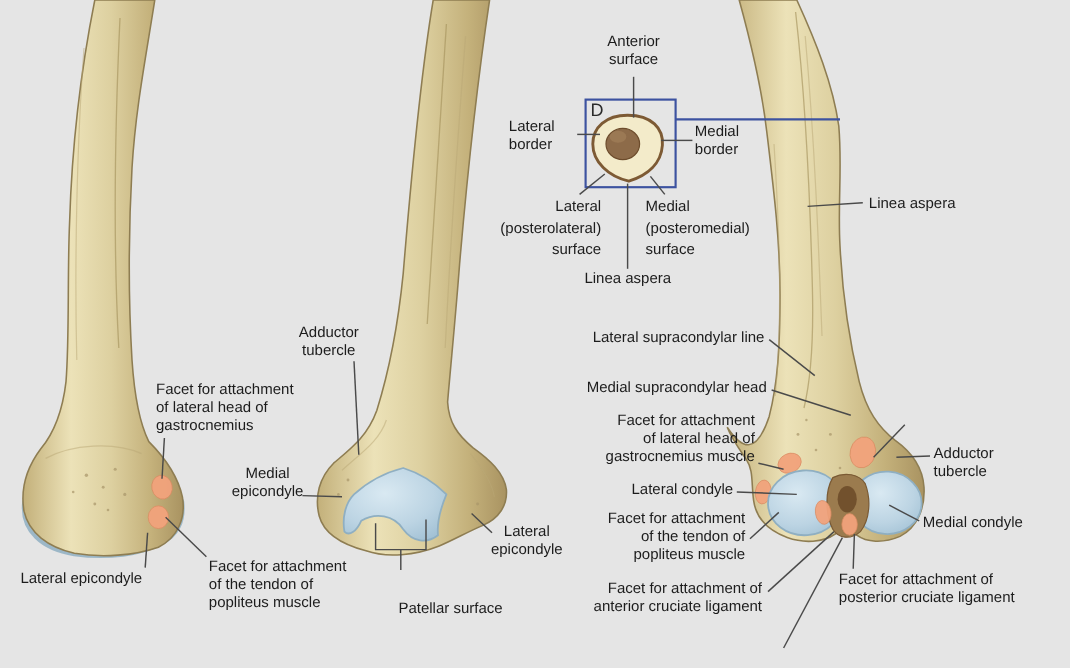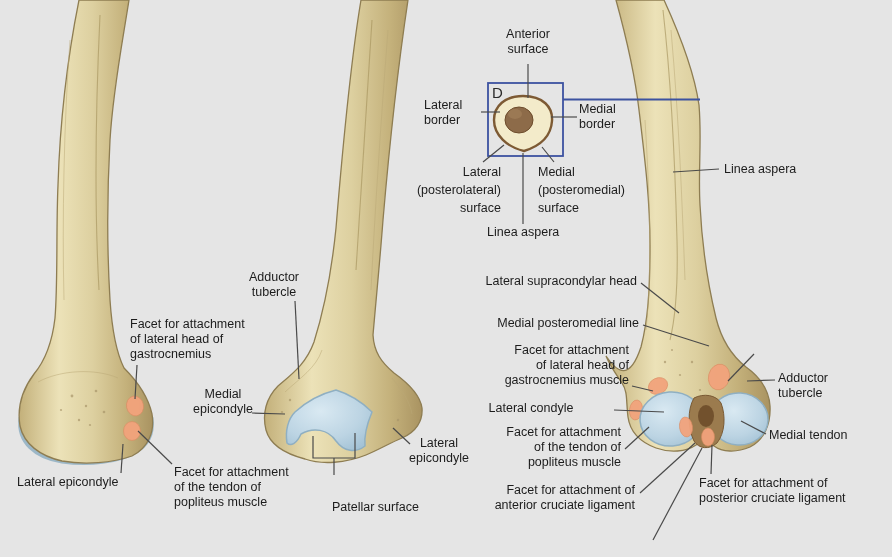--- a/index.html
+++ b/index.html
@@ -188,29 +188,29 @@
 
   <div class="lbl c" style="left:234px;top:270px;width:80px;">Adductor
 tubercle</div>
   <div class="lbl c" style="left:399px;top:436px;width:80px;">Lateral
 epicondyle</div>
   <div class="lbl" style="left:332px;top:500px;">Patellar surface</div>
 
   <div class="lbl" style="left:724px;top:162px;">Linea aspera</div>
   <div class="lbl" style="left:778px;top:371px;">Adductor
 tubercle</div>
-  <div class="lbl" style="left:769px;top:428px;">Medial tendon</div>
+  <div class="lbl" style="left:769px;top:428px;">Medial condyle</div>
   <div class="lbl" style="left:699px;top:476px;">Facet for attachment of
 posterior cruciate ligament</div>
-  <div class="lbl r" style="left:407px;top:274px;width:230px;">Lateral supracondylar head</div>
-  <div class="lbl r" style="left:409px;top:316px;width:230px;">Medial posteromedial line</div>
+  <div class="lbl r" style="left:407px;top:274px;width:230px;">Lateral supracondylar line</div>
+  <div class="lbl r" style="left:409px;top:316px;width:230px;">Medial supracondylar head</div>
   <div class="lbl r" style="left:399px;top:343px;width:230px;">Facet for attachment
 of lateral head of
 gastrocnemius muscle</div>
-  <div class="lbl r" style="left:451px;top:401px;width:160px;text-align:center;">Lateral condyle</div>
+  <div class="lbl r" style="left:451px;top:401px;width:160px;">Lateral condyle</div>
   <div class="lbl r" style="left:441px;top:425px;width:180px;">Facet for attachment
 of the tendon of
 popliteus muscle</div>
   <div class="lbl r" style="left:405px;top:483px;width:230px;">Facet for attachment of
 anterior cruciate ligament</div>
   <div class="lbl" style="left:553px;top:530px;margin-top:40px;">Intercondylar fossa</div>
 
 </div>
 
 </body></html>

